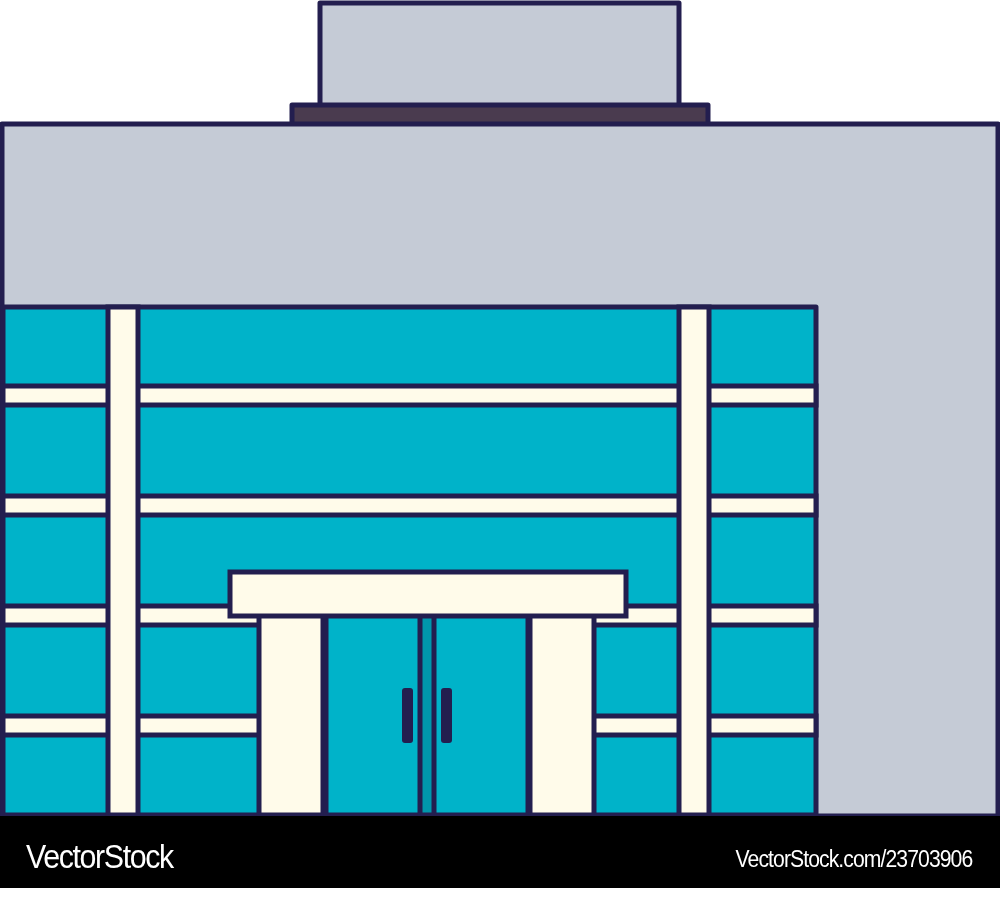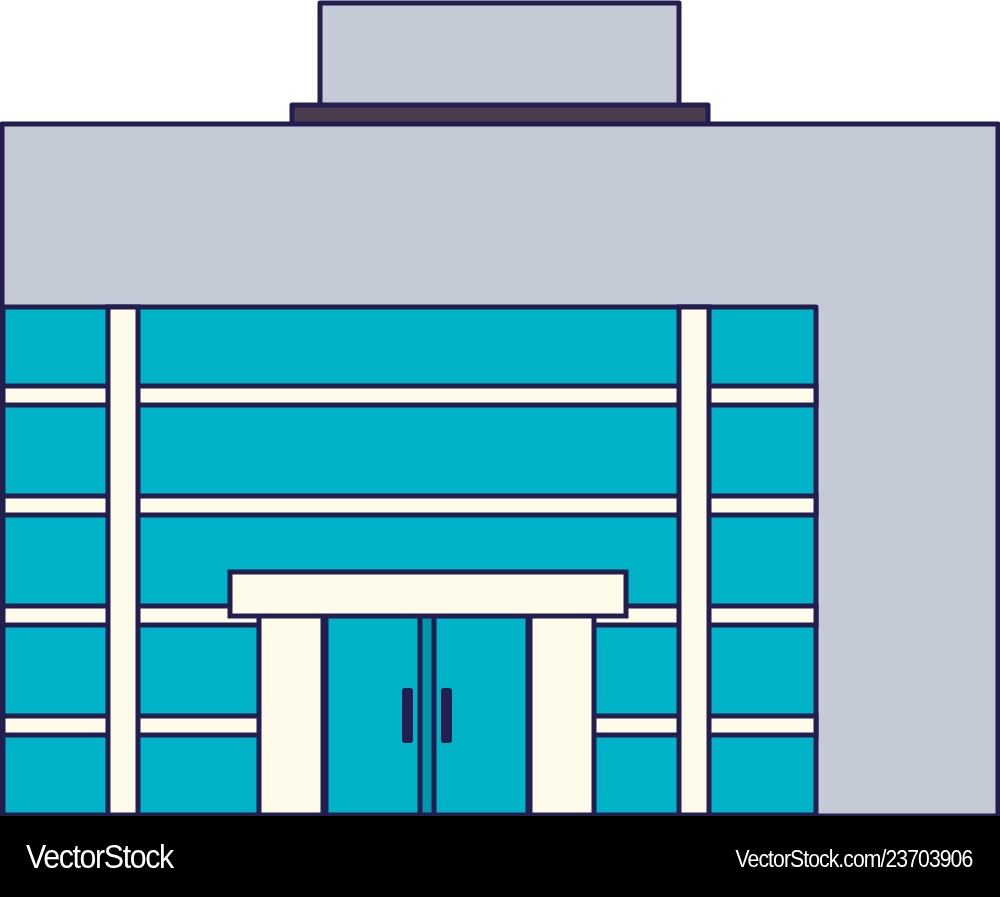--- a/index.html
+++ b/index.html
@@ -1,18 +1,18 @@
 <!DOCTYPE html>
 <html><head>
 <meta charset="utf-8">
 <style>
   html, body { margin:0; padding:0; background:#ffffff; }
   body { width:1000px; height:897px; position:relative; overflow:hidden; font-family:"Liberation Sans", sans-serif; }
   #illustration { position:absolute; left:0; top:0; width:1000px; height:897px; }
-  .footer { position:absolute; left:0; top:816px; width:1000px; height:81px; background:#000000; }
+  .footer { position:absolute; left:0; top:816px; width:1000px; height:72px; background:#000000; }
   .brand { position:absolute; left:26px; top:22px; color:#ffffff; font-size:33px; letter-spacing:-1.5px; font-family:"Liberation Sans", sans-serif; transform:scaleX(0.92); transform-origin:left; }
   .ref { position:absolute; right:28px; top:30px; color:#ffffff; font-size:23px; letter-spacing:-1px; font-family:"Liberation Sans", sans-serif; transform:scaleX(0.92); transform-origin:right; }
 </style>
 </head>
 <body>
 
 <svg id="illustration" viewBox="0 0 1000 897" xmlns="http://www.w3.org/2000/svg">
   <g stroke="#231e4f" stroke-width="5" stroke-linejoin="round">
 
     <rect x="320" y="3" width="359" height="103" fill="#c5cbd6"></rect>

